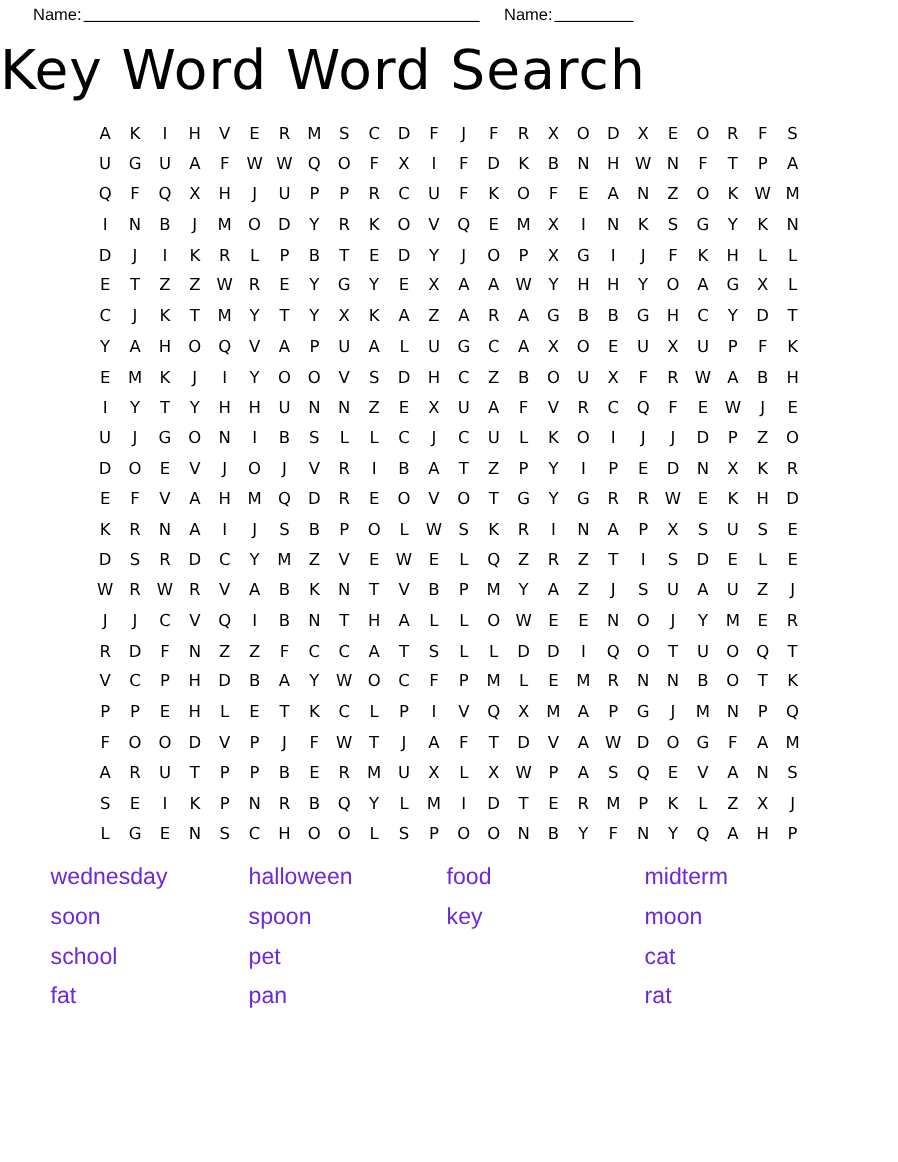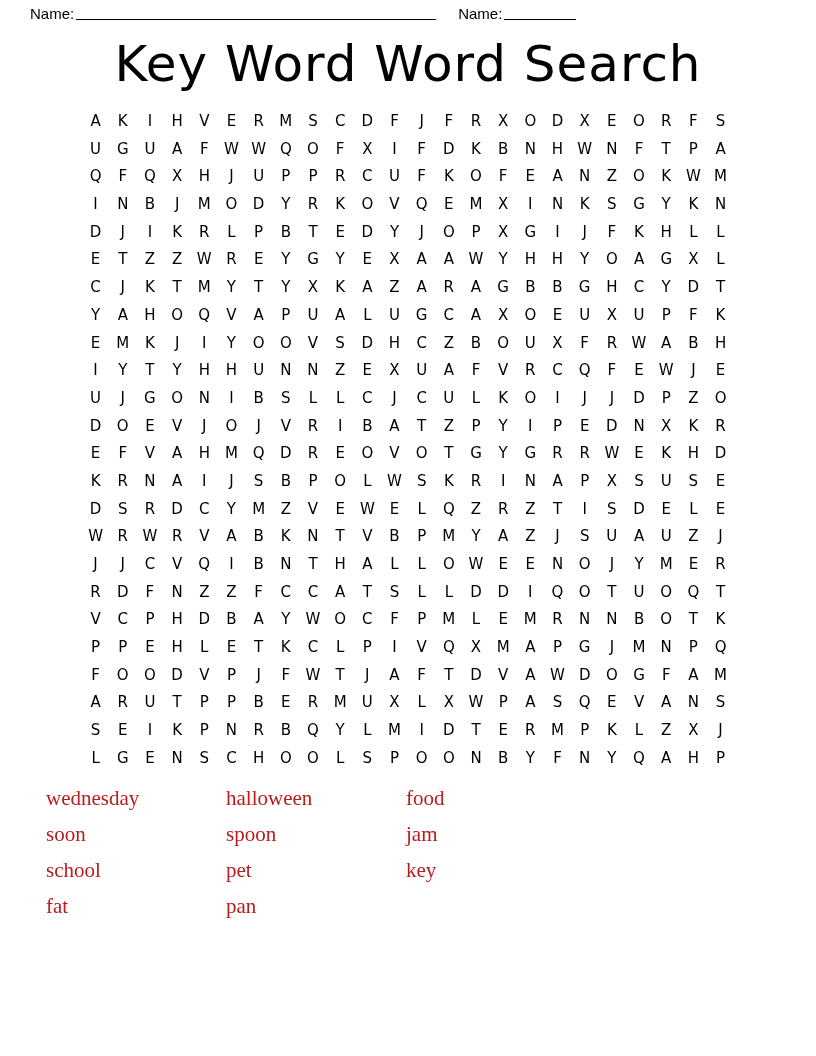--- a/index.html
+++ b/index.html
@@ -43,21 +43,20 @@
   .name-rule { width: 360px; }
   .date-rule { width: 72px; }
   .header-gap { width: 22px; display: inline-block; }
 
   
   .puzzle-title {
     position: absolute;
     top: 34px;
     left: 0;
     width: 816px;
-    text-align: center;
     font-family: "DejaVu Sans", sans-serif;
     font-size: 50px;
     font-weight: normal;
     letter-spacing: 1px;
     line-height: 60px;
     white-space: pre;
   }
 
   
   .grid {
@@ -87,25 +86,25 @@
     top: 780px;
     left: 46px;
     width: 720px;
     display: flex;
     flex-wrap: wrap;
   }
   .word-column {
     width: 180px;
   }
   .word-item {
-    font-family: Liberation Serif, serif;
+    font-family: Liberation Sans, sans-serif;
     font-size: 21px;
     line-height: 36px;
     height: 36px;
-    color: #b91c1c;
+    color: #6d28d9;
     white-space: pre;
   }
 </style>
 </head>
 <body>
 
 <div class="header-line">
   <span class="field-label">Name:</span>
   <span class="field-rule name-rule"></span>
   <span class="header-gap"></span>
@@ -750,16 +749,21 @@
       <div class="word-item">fat</div>
     </div>
     <div class="word-column">
       <div class="word-item">halloween</div>
       <div class="word-item">spoon</div>
       <div class="word-item">pet</div>
       <div class="word-item">pan</div>
     </div>
     <div class="word-column">
       <div class="word-item">food</div>
-      <div class="word-item">jam</div>
       <div class="word-item">key</div>
     </div>
+    <div class="word-column">
+      <div class="word-item">midterm</div>
+      <div class="word-item">moon</div>
+      <div class="word-item">cat</div>
+      <div class="word-item">rat</div>
+    </div>
   </div>
 
 </body></html>

